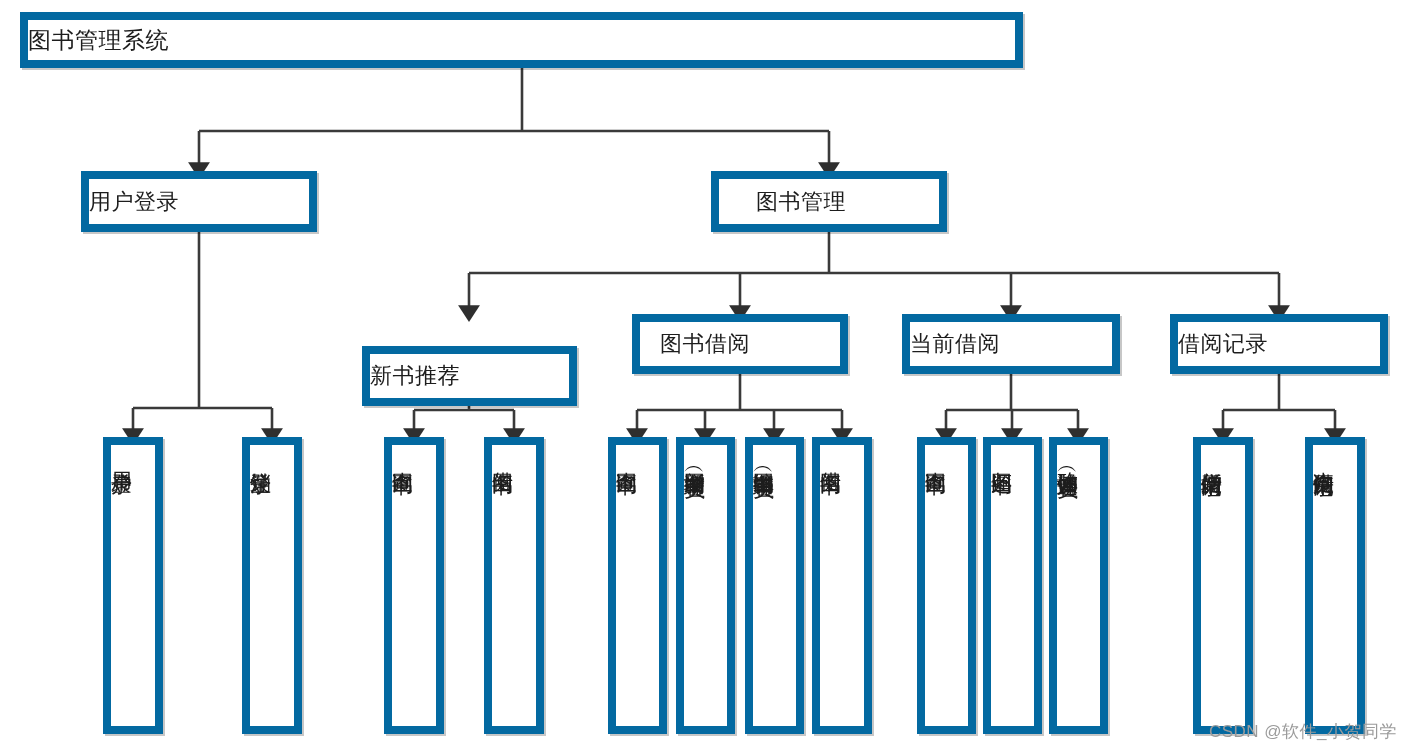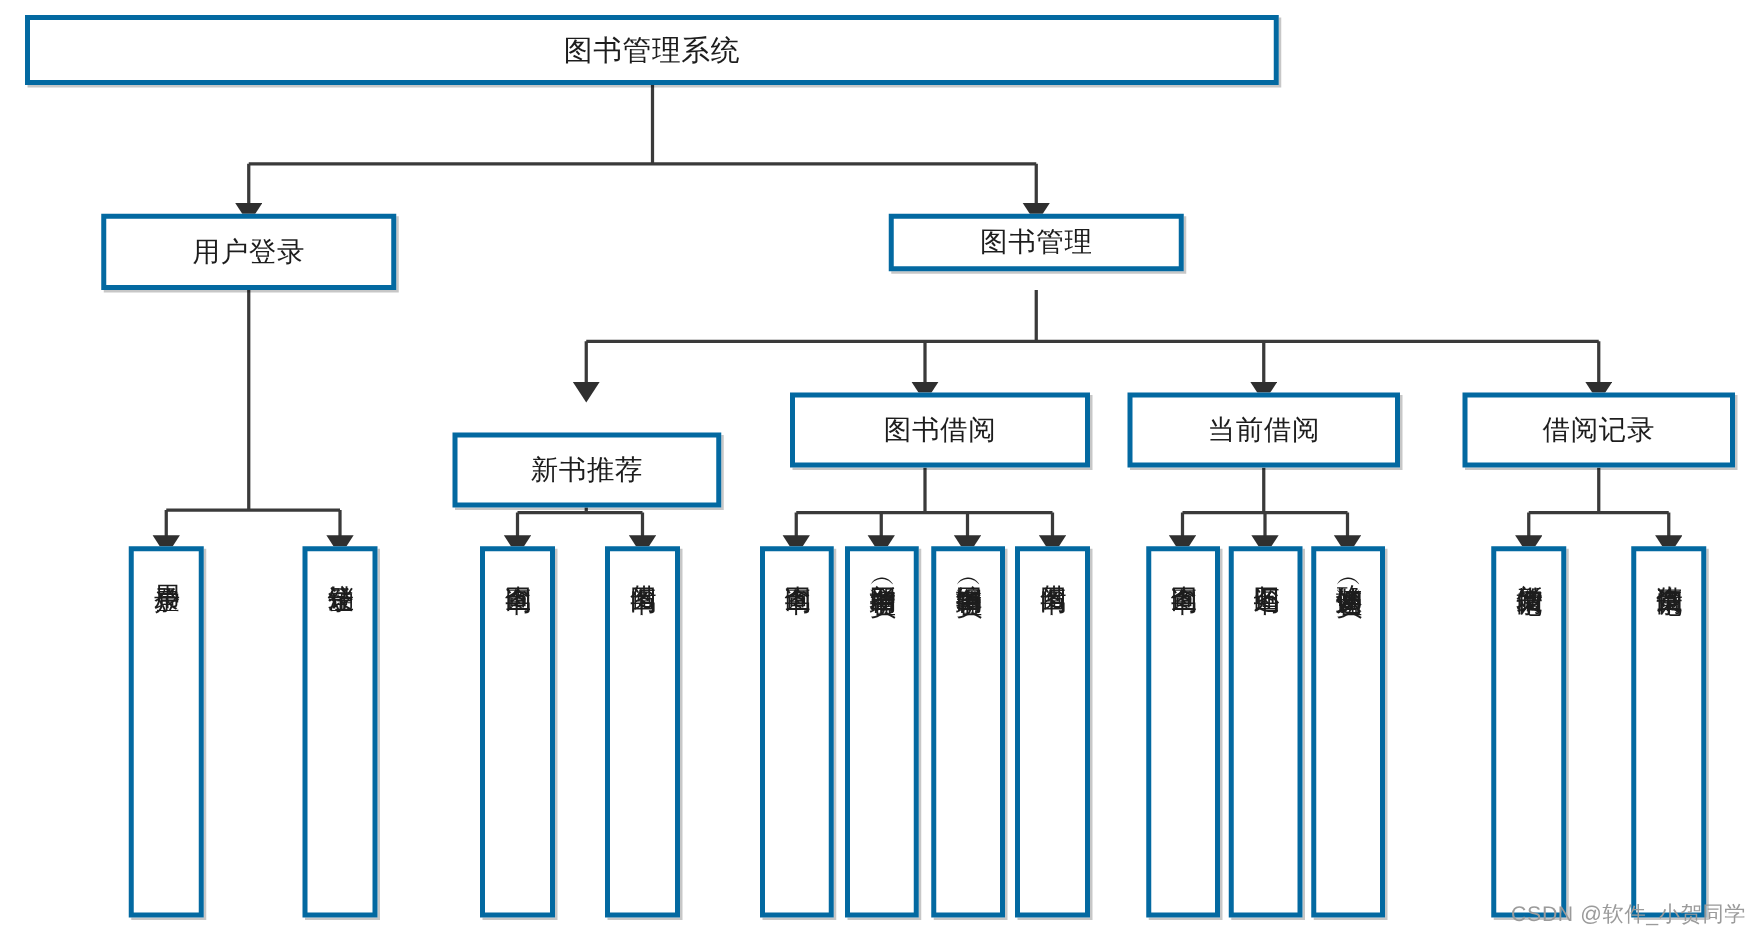--- a/index.html
+++ b/index.html
@@ -21,26 +21,25 @@
     position: absolute;
     left: 0;
     top: 0;
     width: 1405px;
     height: 747px;
     pointer-events: none;
   }
   .node {
     position: absolute;
     box-sizing: border-box;
-    border: 4px solid #0369a1;
+    border: 8px solid #0369a1;
     background: #ffffff;
     box-shadow: 2px 2px 0 rgba(0,0,0,0.22);
     display: flex;
     align-items: center;
-    justify-content: center;
     color: #1d1d1d;
   }
   .node .label {
     text-align: center;
     line-height: 1.06;
     letter-spacing: 0.5px;
   }
   .node.horiz .label {
     writing-mode: horizontal-tb;
     font-size: 22px;
@@ -119,28 +118,28 @@
       </g>
   </svg>
 
   <div class="node horiz root" style="left: 20px; top: 12px; width: 1003px; height: 56px;">
     <span class="label">图书管理系统</span>
   </div>
 
   <div class="node horiz" style="left: 81px; top: 171px; width: 236px; height: 61px;">
     <span class="label">用户登录</span>
   </div>
-  <div class="node horiz" style="left: 711px; top: 171px; width: 236px; height: 46px;">
+  <div class="node horiz" style="left: 711px; top: 171px; width: 236px; height: 61px; padding-left: 37px;">
     <span class="label">图书管理</span>
   </div>
 
   <div class="node horiz" style="left: 362px; top: 314px; width: 215px; height: 60px; margin-top: 32px;">
     <span class="label">新书推荐</span>
   </div>
-  <div class="node horiz" style="left: 632px; top: 314px; width: 240px; height: 60px;">
+  <div class="node horiz" style="left: 632px; top: 314px; width: 216px; height: 60px; padding-left: 20px;">
     <span class="label">图书借阅</span>
   </div>
   <div class="node horiz" style="left: 1170px; top: 314px; width: 218px; height: 60px;">
     <span class="label">借阅记录</span>
   </div>
   <div class="node horiz" style="left: 902px; top: 314px; width: 218px; height: 60px;">
     <span class="label">当前借阅</span>
   </div>
 
   <div class="node vert" style="left: 103px; top: 437px; width: 60px; height: 297px;">

